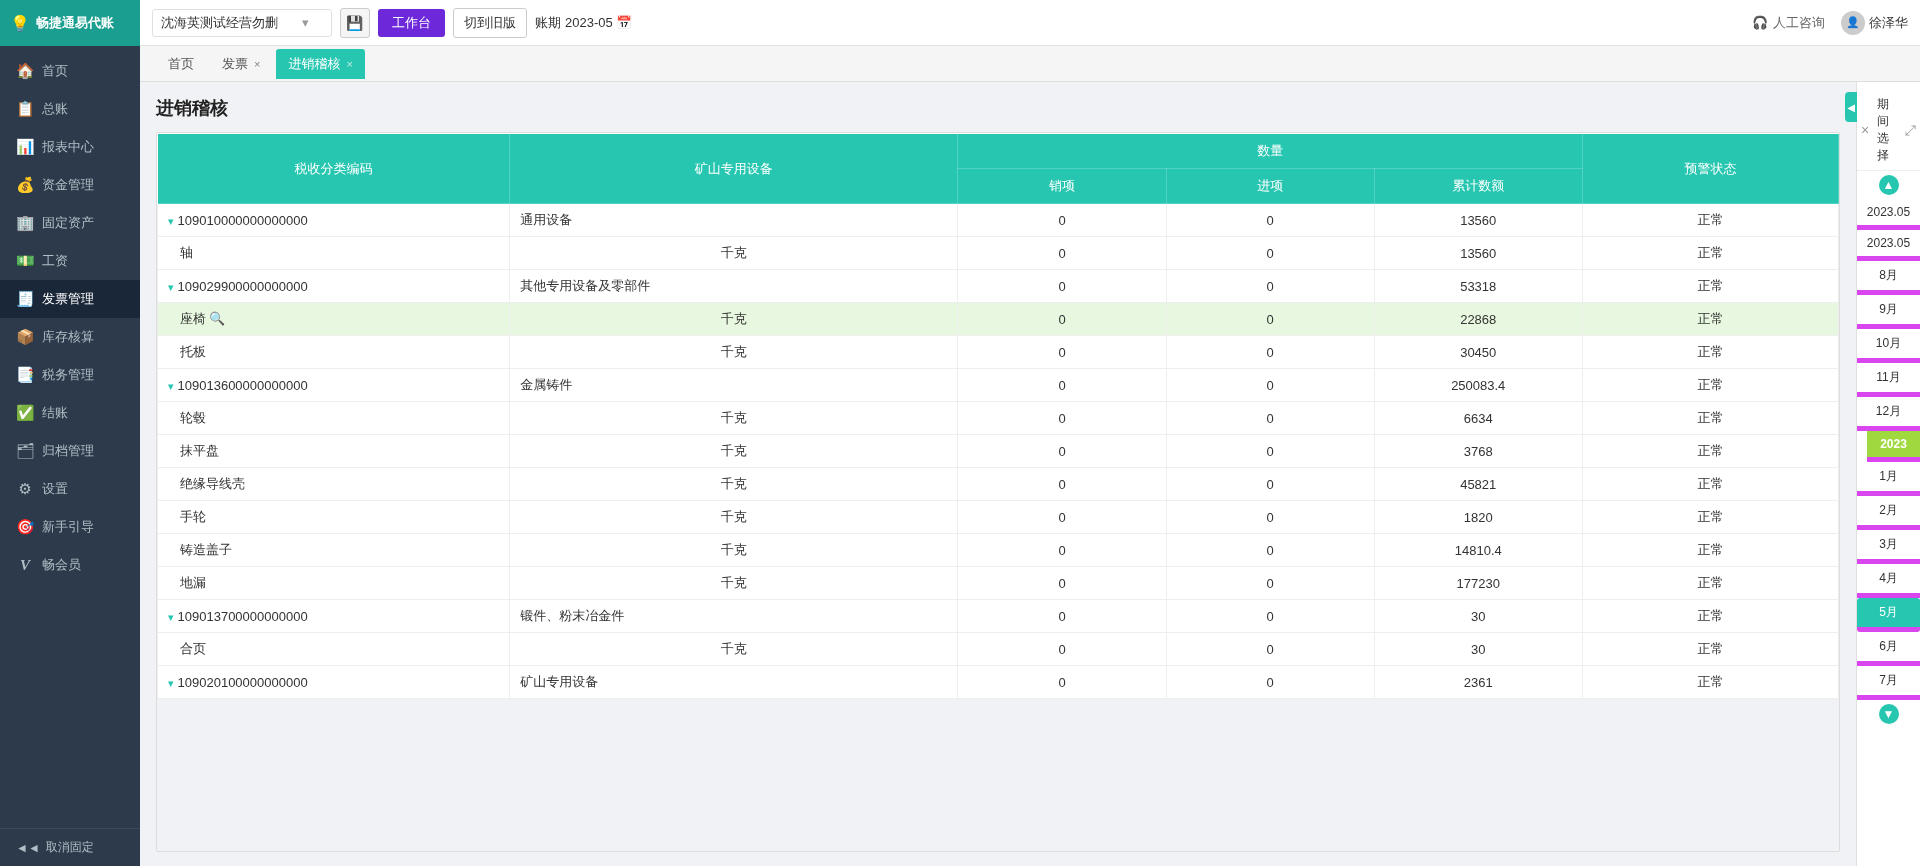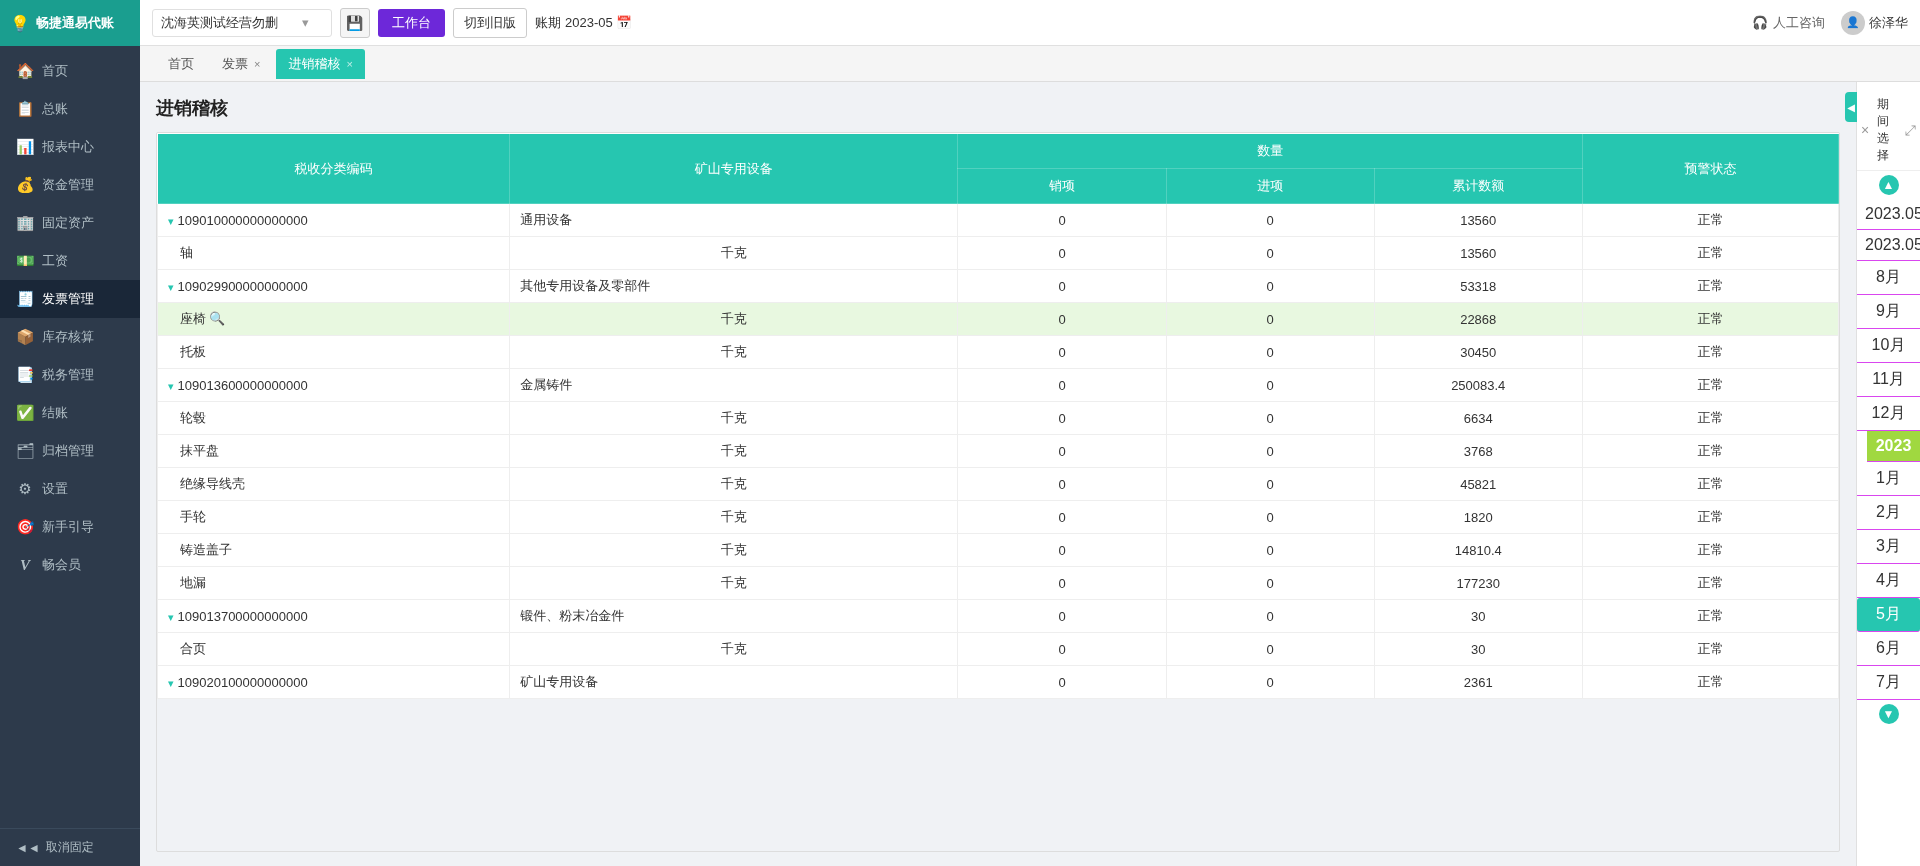--- a/index.html
+++ b/index.html
@@ -267,25 +267,25 @@
       border-bottom: 1px solid #eee;
       width: 100%;
       display: flex;
       align-items: center;
       justify-content: center;
       gap: 2px;
     }
     .period-list { width: 100%; overflow-y: auto; }
     .period-item {
       padding: 6px 8px;
-      font-size: 16px;
+      font-size: 12px;
       color: #333;
       text-align: center;
       cursor: pointer;
-      border-bottom: 1px solid #d946ef;
+      border-bottom: 5px solid #d946ef;
     }
     .period-item.current { background: #26c6b0; color: #fff; border-radius: 3px; }
     .period-item.year-label { background: #a0d840; color: #fff; font-weight: bold; margin-left: 10px; }
     .panel-arrow {
       background: #26c6b0;
       color: #fff;
       border: none;
       border-radius: 50%;
       width: 20px;
       height: 20px;

